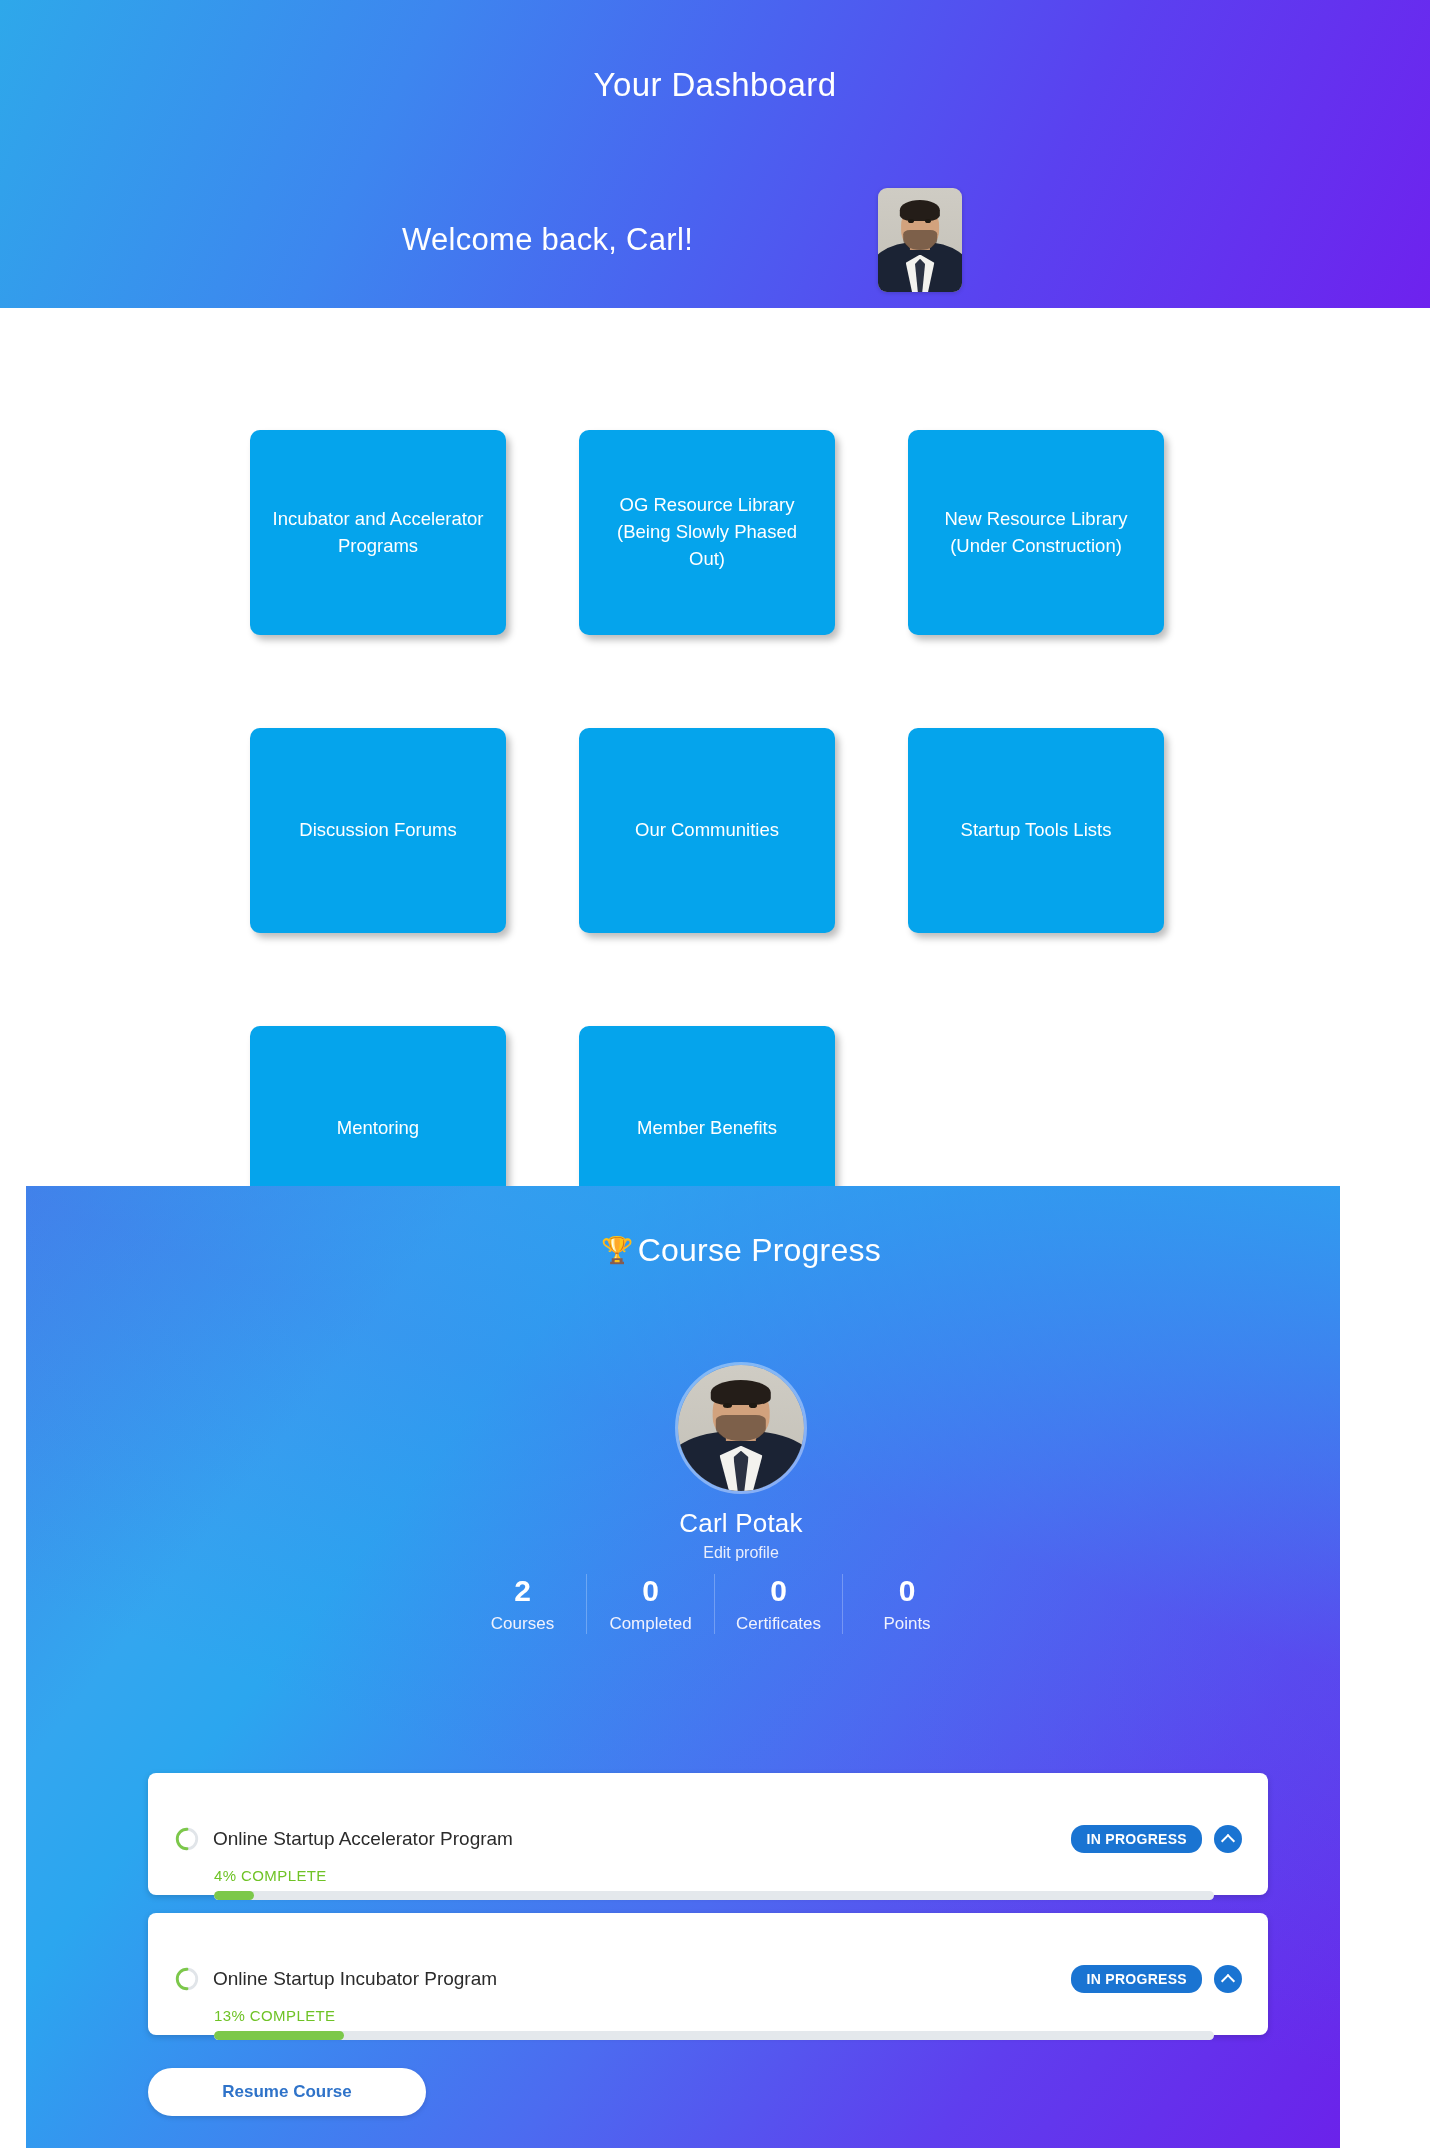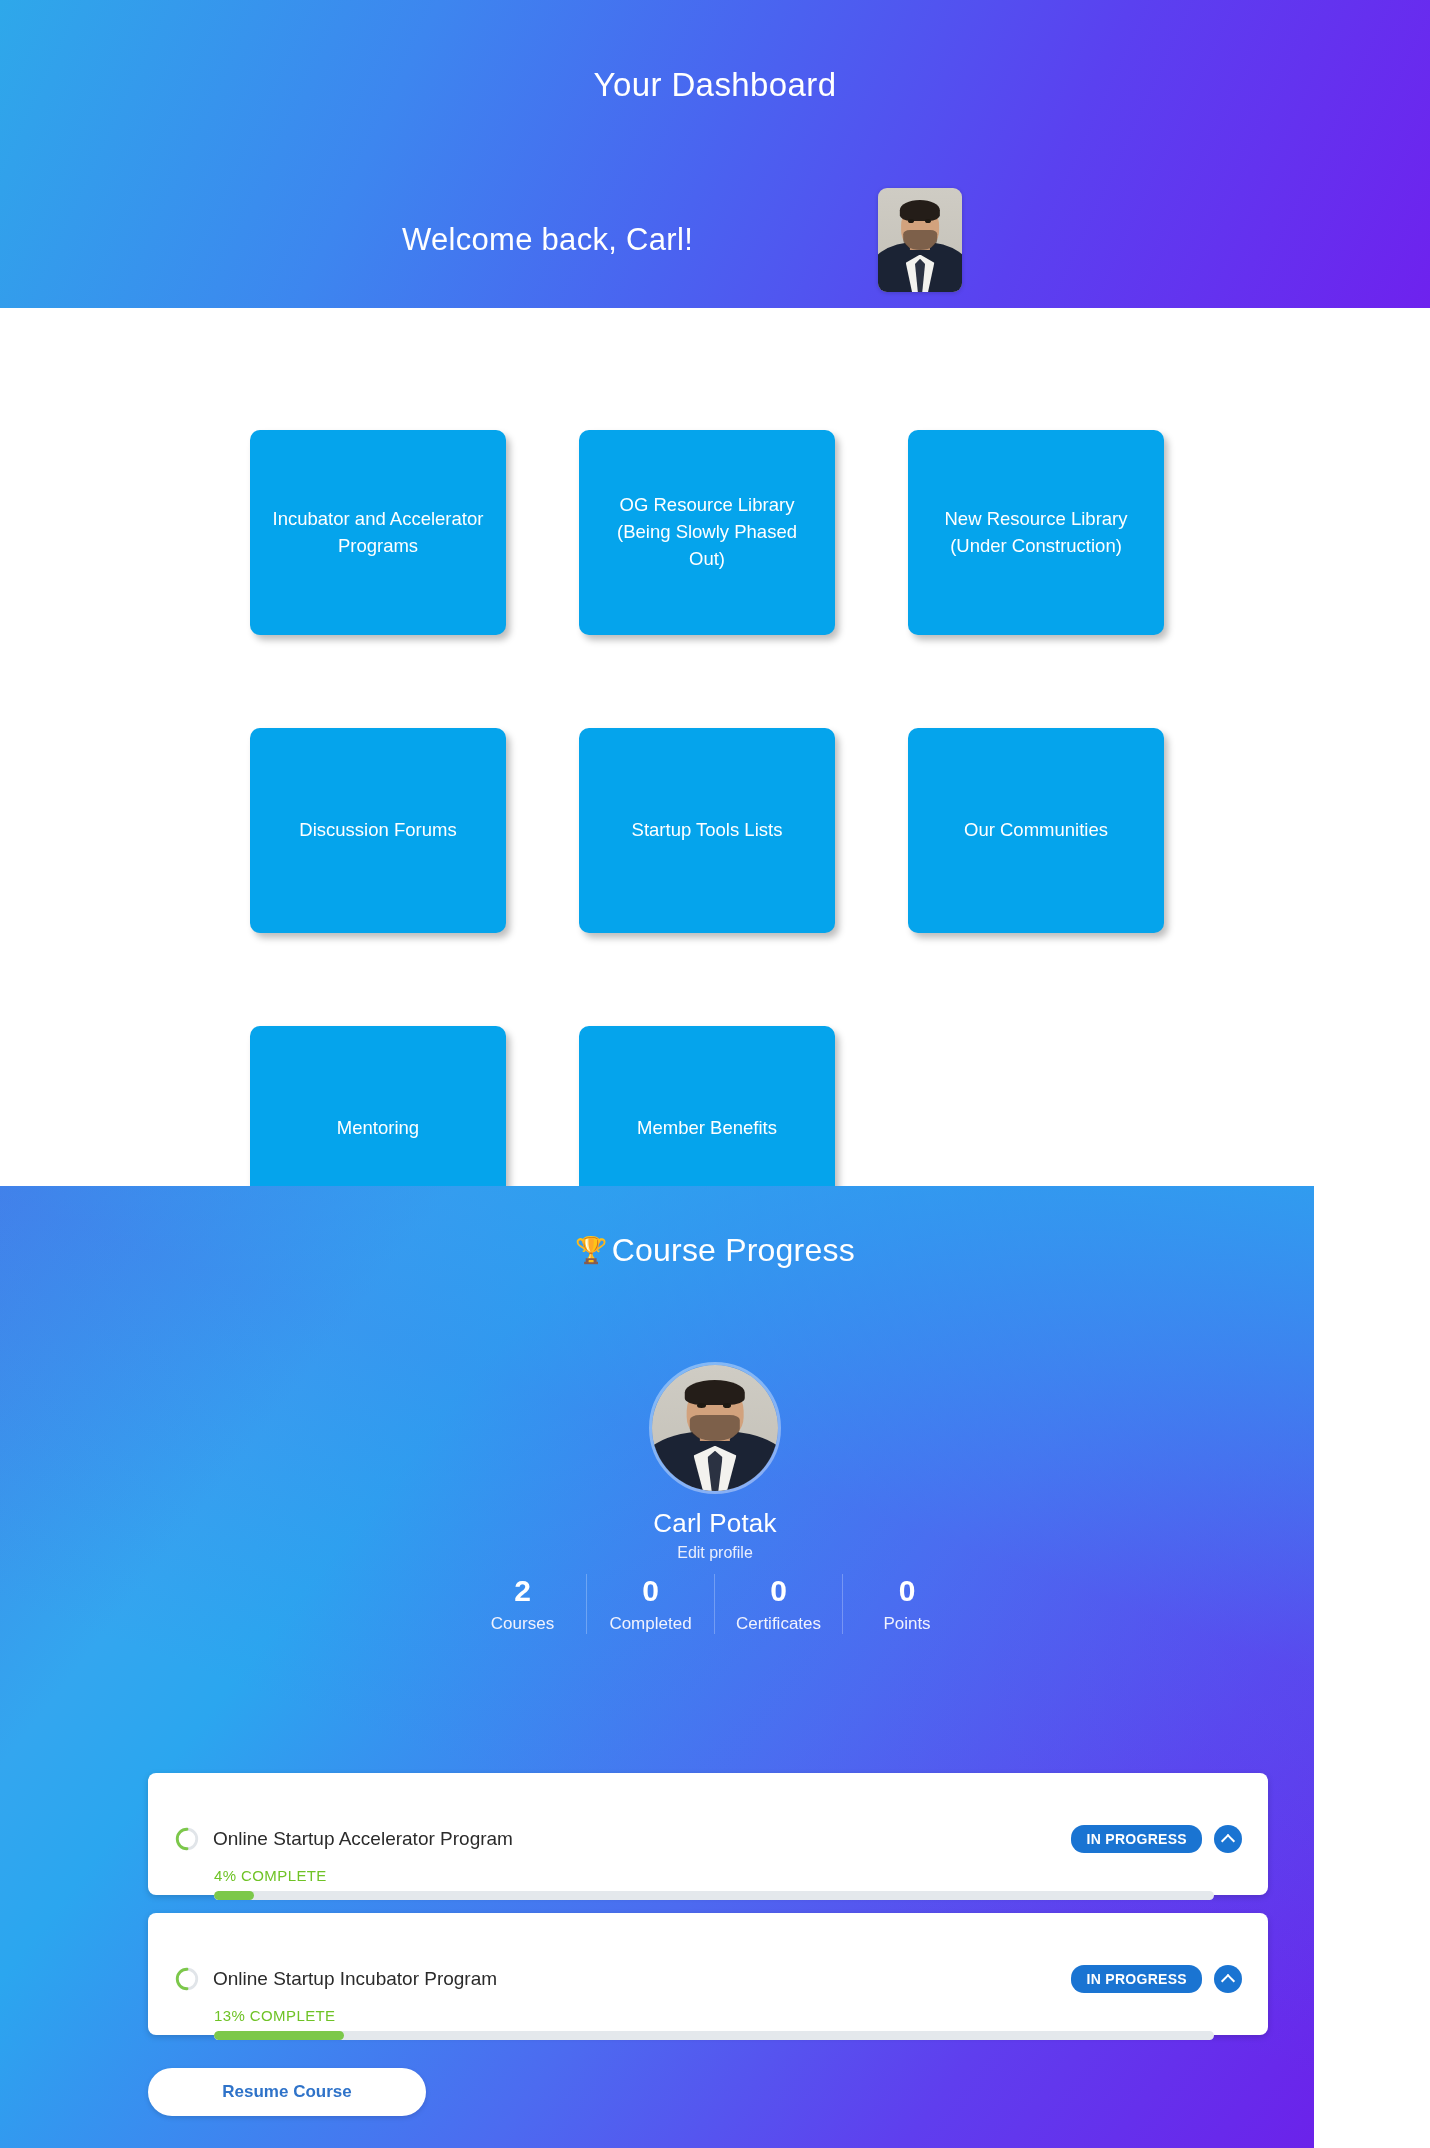--- a/index.html
+++ b/index.html
@@ -200,20 +200,21 @@
     width: 1314px;
     height: 962px;
     background: linear-gradient(128deg,
         #4087e8 0%,
         #33a6ef 22%,
         #2ba6ef 30%,
         #4c6bf0 60%,
         #5f3eee 80%,
         #6b22ea 100%);
     overflow: hidden;
+    margin-left: 26px;
   }
   .progress-section::after {
     content: "";
     position: absolute;
     inset: 0;
     background: linear-gradient(200deg, rgba(43,166,239,0.85) 0%, rgba(70,110,240,0.25) 34%, rgba(107,34,234,0) 62%);
     pointer-events: none;
   }
   .progress-inner { position: relative; z-index: 2; }
 
@@ -467,22 +468,22 @@
       </div>
     </div>
   </div>
 
   <div class="tiles-section">
     <div class="tiles-grid">
       <div class="tile">Incubator and Accelerator Programs</div>
       <div class="tile">OG Resource Library (Being Slowly Phased Out)</div>
       <div class="tile">New Resource Library (Under Construction)</div>
       <div class="tile">Discussion Forums</div>
+      <div class="tile">Our Communities</div>
       <div class="tile">Startup Tools Lists</div>
-      <div class="tile">Our Communities</div>
       <div class="tile">Mentoring</div>
       <div class="tile">Member Benefits</div>
     </div>
   </div>
 
   <div class="progress-section">
     <div class="progress-inner">
 
       <div class="progress-title">
         <span class="trophy-icon">🏆</span><span>Course Progress</span>

